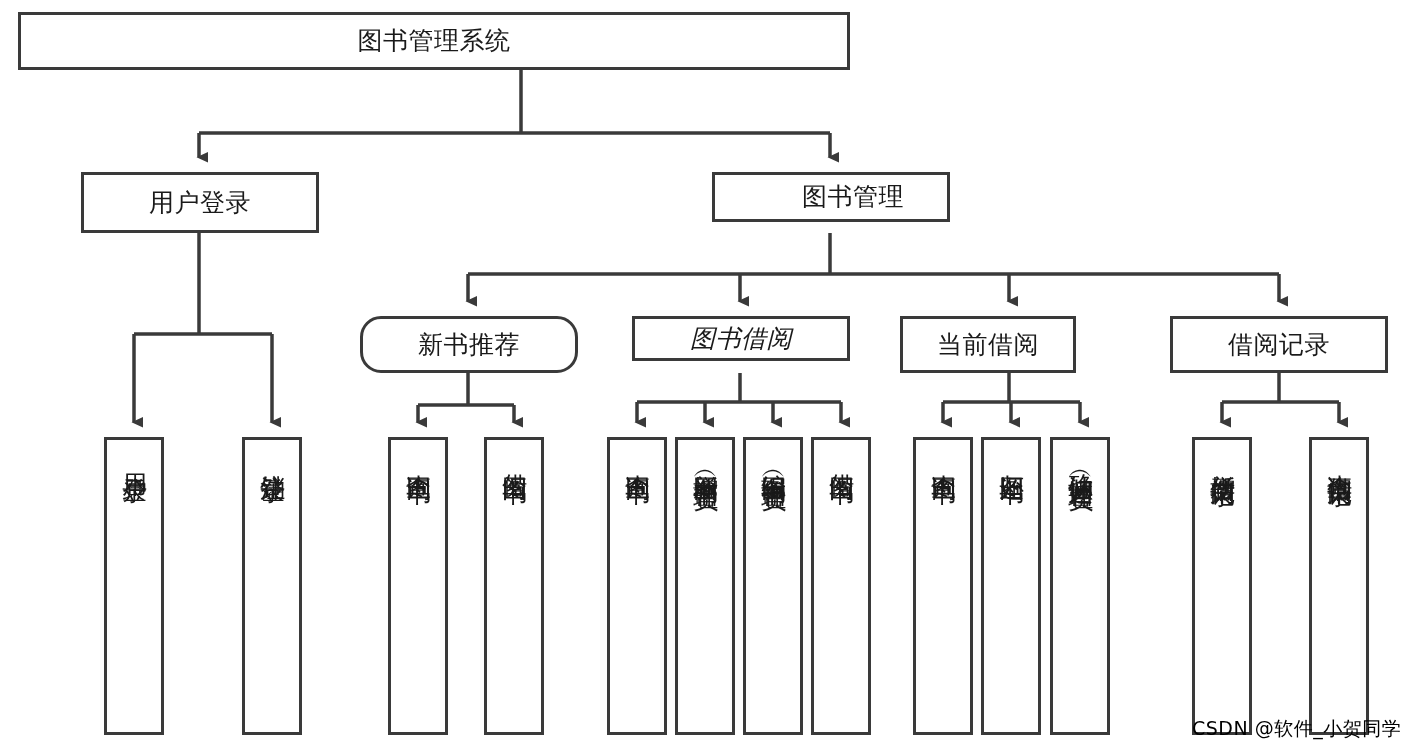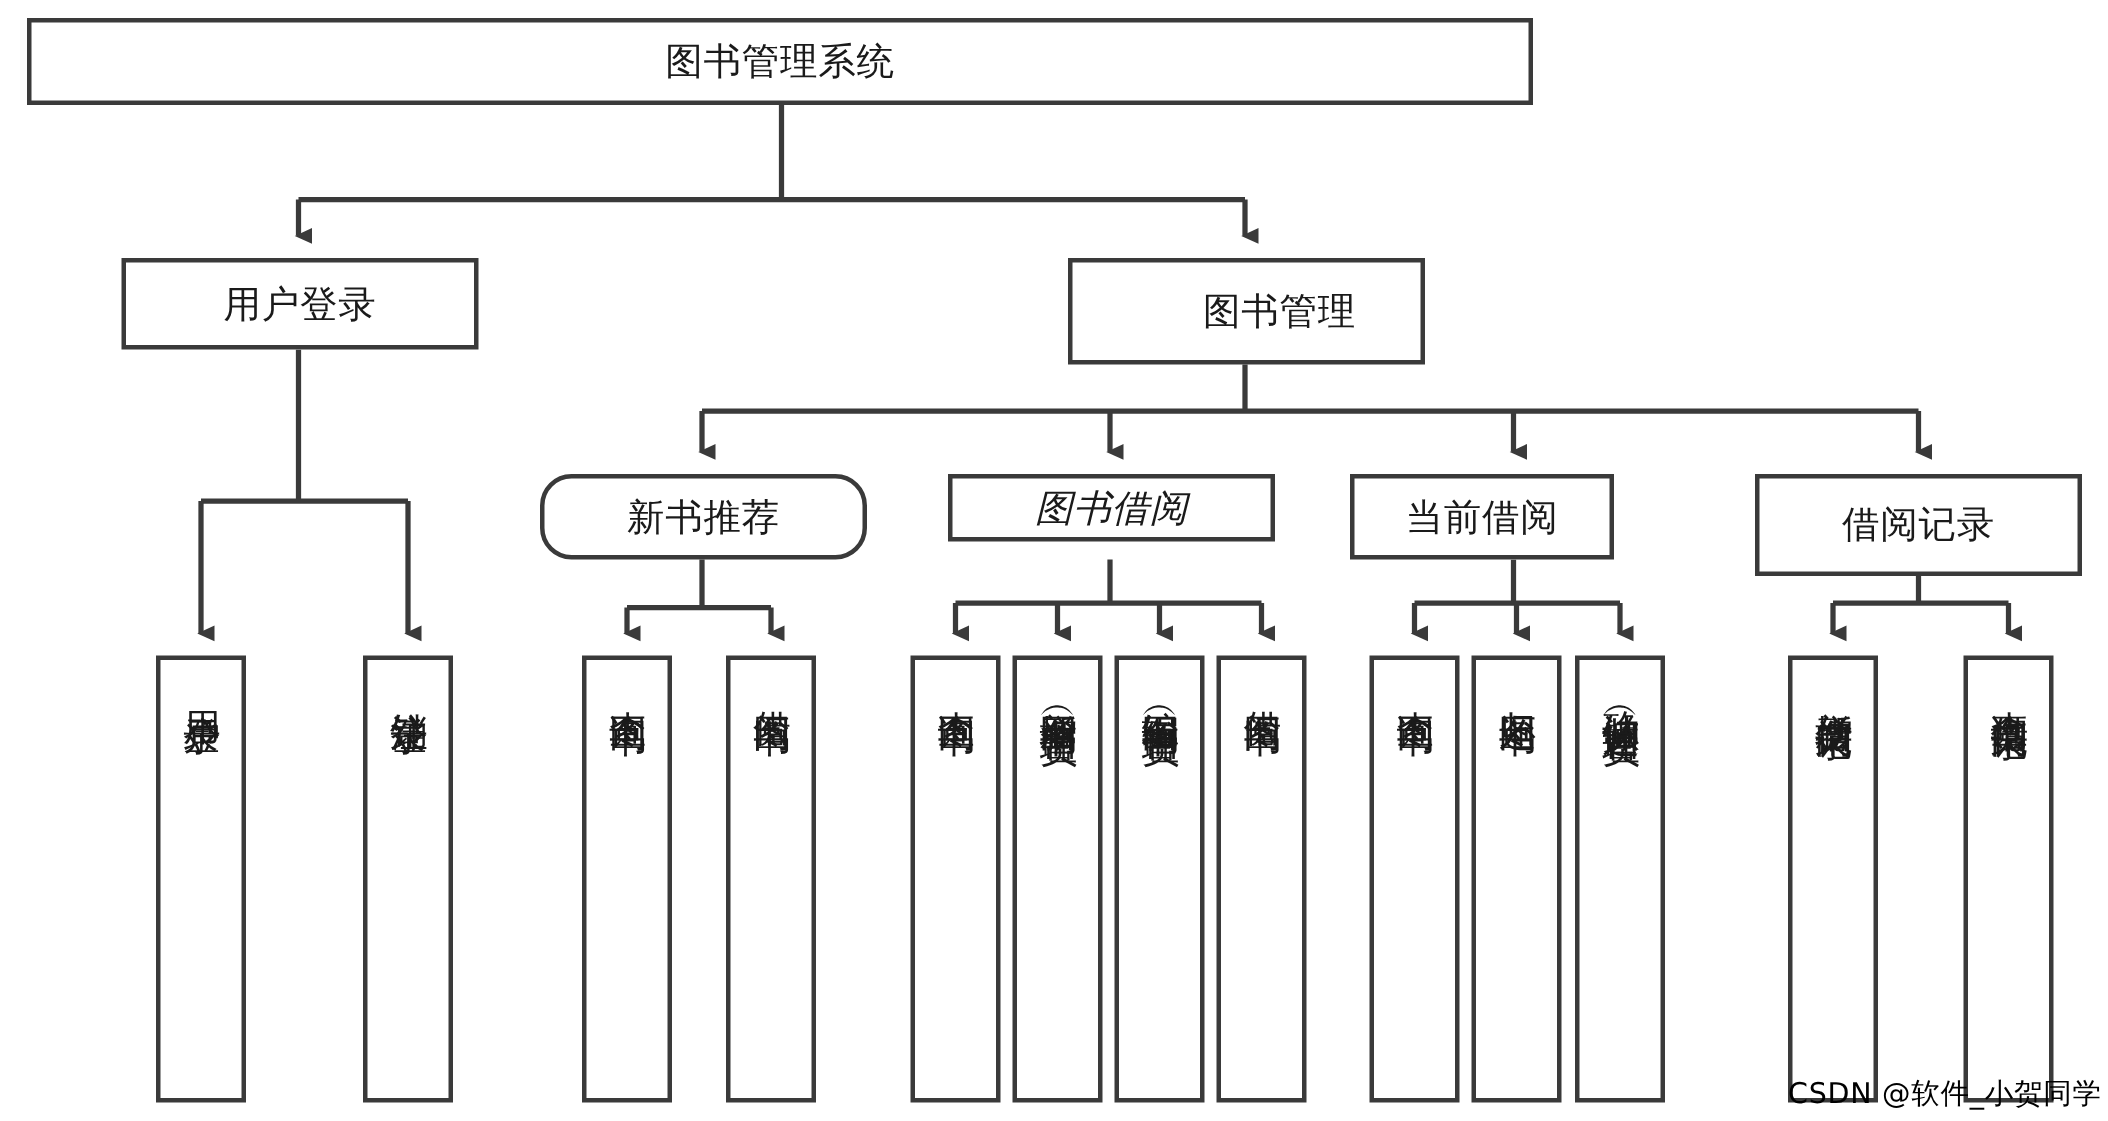--- a/index.html
+++ b/index.html
@@ -122,41 +122,41 @@
       <path d="M1011,402 L1011,422" marker-end="url(#arrow)"></path>
       <path d="M1080,402 L1080,422" marker-end="url(#arrow)"></path>
 
       <path d="M1279,373 L1279,402"></path>
       <path d="M1222,402 L1339,402"></path>
       <path d="M1222,402 L1222,422" marker-end="url(#arrow)"></path>
       <path d="M1339,402 L1339,422" marker-end="url(#arrow)"></path>
     </g>
   </svg>
 
-  <div class="node horizontal root" style="left:18px; top:12px; width:1004px; height:58px;">
+  <div class="node horizontal root" style="left:18px; top:12px; width:832px; height:58px;">
     <span class="node-label">图书管理系统</span>
   </div>
 
   <div class="node horizontal" style="left:81px; top:172px; width:238px; height:61px;">
     <span class="node-label">用户登录</span>
   </div>
-  <div class="node horizontal" style="left:712px; top:172px; width:238px; height:71px;padding-left:44px;">
+  <div class="node horizontal" style="left:712px; top:172px; width:238px; height:50px;padding-left:44px;">
     <span class="node-label">图书管理</span>
   </div>
 
   <div class="node horizontal" style="left:360px; top:316px; width:218px; height:57px;border-radius:21px;">
     <span class="node-label">新书推荐</span>
   </div>
   <div class="node horizontal" style="left:632px; top:316px; width:218px; height:45px;font-style:italic;">
     <span class="node-label">图书借阅</span>
   </div>
   <div class="node horizontal" style="left:900px; top:316px; width:176px; height:57px;">
     <span class="node-label">当前借阅</span>
   </div>
-  <div class="node horizontal" style="left:1170px; top:316px; width:218px; height:68px;">
+  <div class="node horizontal" style="left:1170px; top:316px; width:218px; height:57px;">
     <span class="node-label">借阅记录</span>
   </div>
 
   <div class="node vertical" style="left:104px; top:437px; width:60px; height:298px;">
     <span class="node-label">用户登录</span>
   </div>
   <div class="node vertical" style="left:242px; top:437px; width:60px; height:298px;">
     <span class="node-label">注销登录</span>
   </div>
 

